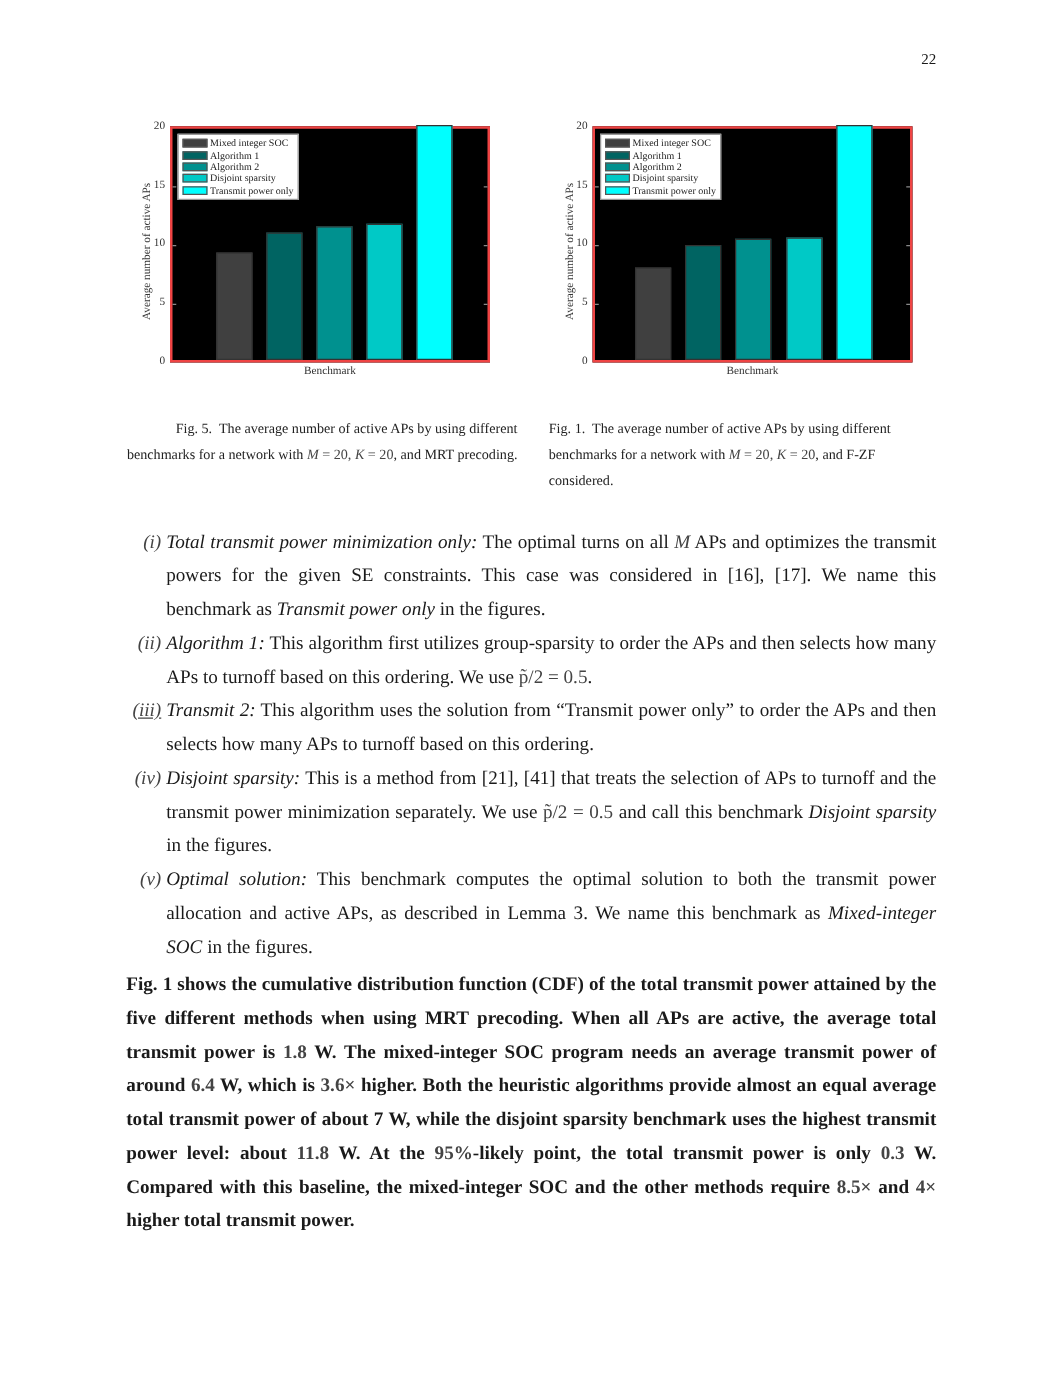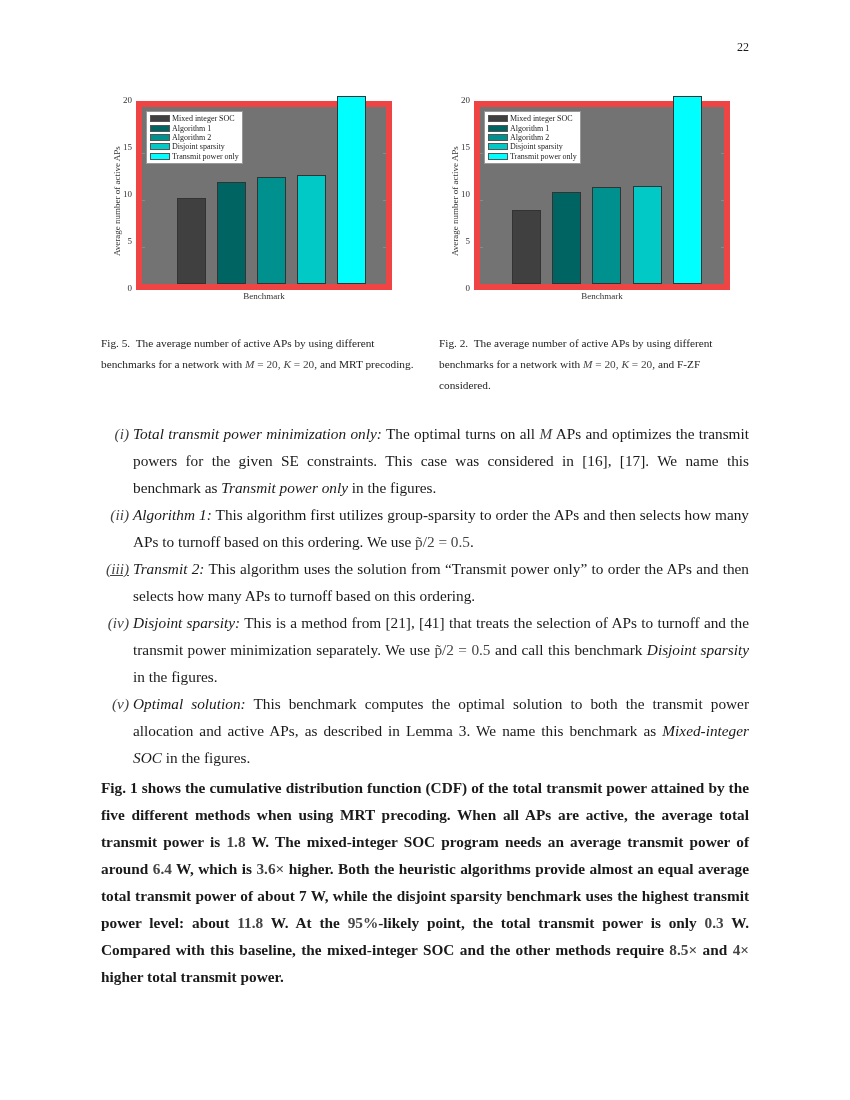--- a/index.html
+++ b/index.html
@@ -1,20 +1,20 @@
 <!DOCTYPE html>
 <html><head>
 <meta charset="utf-8">
 <style>
   html, body { margin:0; padding:0; background:#fff; }
   body { width:850px; height:1100px; position:relative; overflow:hidden;
          font-family:"Liberation Serif","DejaVu Serif",serif; color:#1a1a1a; }
   .pagenum { position:absolute; top:40px; left:737px; font-size:12px; }
   .chart { position:absolute; }
-  .plot { position:absolute; border:6px solid #ef4444; background:#737373; box-sizing:border-box; }
+  .plot { position:absolute; border:2px solid #ef4444; background:#000000; box-sizing:border-box; }
   .ytick { position:absolute; font-size:9px; color:#333; text-align:right; width:20px; }
   .tickmark-l { position:absolute; left:0; width:3px; height:1px; background:#8a8a8a; }
   .tickmark-r { position:absolute; right:0; width:3px; height:1px; background:#8a8a8a; }
   .bar { position:absolute; bottom:0; border:1px solid #333; box-sizing:border-box; }
   .ylabel { position:absolute; font-size:9px; color:#333; transform:rotate(-90deg); transform-origin:left top; white-space:nowrap; }
   .xlabel { position:absolute; font-size:9px; color:#333; text-align:center; }
   .legend { position:absolute; border:1px solid #999; background:#fff; padding:2px 3px; }
   .leg-row { display:flex; align-items:center; height:9.4px; font-size:8px; color:#222; white-space:nowrap; }
   .leg-sw { width:20px; height:7px; border:1px solid #555; margin-right:2px; box-sizing:border-box; }
   .caption { position:absolute; font-size:11.3px; line-height:21px; color:#222; }
@@ -115,25 +115,25 @@
         </div>
       <div class="leg-row">
           <span class="leg-sw" style="background:#00ffff"></span>
           <span>Transmit power only</span>
         </div>
     </div>
   </div>
   <div class="xlabel" style="left:474px;width:256px;top:291px;">Benchmark</div>
 </div>
 
-<div class="caption" style="left:101px;top:333px;width:313px;">
+<div class="caption" style="left:101px;top:333px;width:313px;text-align:right;">
   <span>Fig. 5.</span>&nbsp; <span>The average number of active APs by using different benchmarks for a network with </span><span class="math">M</span><span class="mathn"> = 20, </span><span class="math">K</span><span class="mathn"> = 20</span><span>, and MRT precoding.</span>
 </div>
 <div class="caption" style="left:439px;top:333px;width:313px;">
-  <span>Fig. 2.</span>&nbsp; <span>The average number of active APs by using different benchmarks for a network with </span><span class="math">M</span><span class="mathn"> = 20, </span><span class="math">K</span><span class="mathn"> = 20</span><span>, and F-ZF considered.</span>
+  <span>Fig. 1.</span>&nbsp; <span>The average number of active APs by using different benchmarks for a network with </span><span class="math">M</span><span class="mathn"> = 20, </span><span class="math">K</span><span class="mathn"> = 20</span><span>, and F-ZF considered.</span>
 </div>
 
 <div class="body" style="top:420px;">
   <div class="item">
     <span class="num">(i)</span><span class="it">Total transmit power minimization only:</span><span> The optimal turns on all </span><span class="math">M</span><span> APs and optimizes the transmit powers for the given SE constraints. This case was considered in [16], [17]. We name this benchmark as </span><span class="it">Transmit power only</span><span> in the figures.</span>
   </div>
   <div class="item">
     <span class="num">(ii)</span><span class="it">Algorithm 1:</span><span> This algorithm first utilizes group-sparsity to order the APs and then selects how many APs to turnoff based on this ordering. We use </span><span class="mathn">p̃/2 = 0.5</span><span>.</span>
   </div>
   <div class="item">

